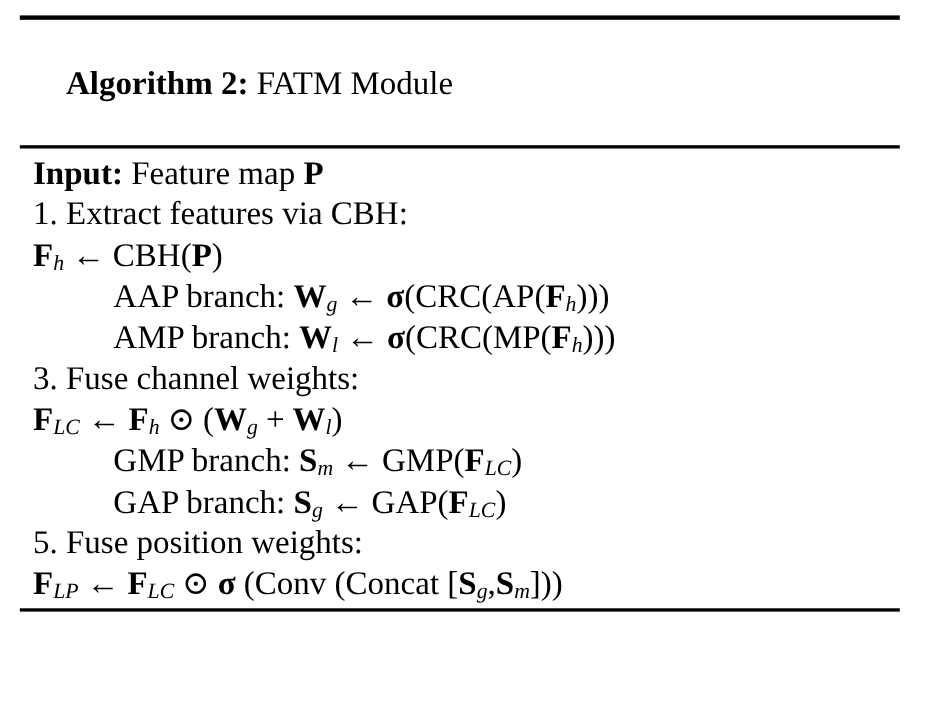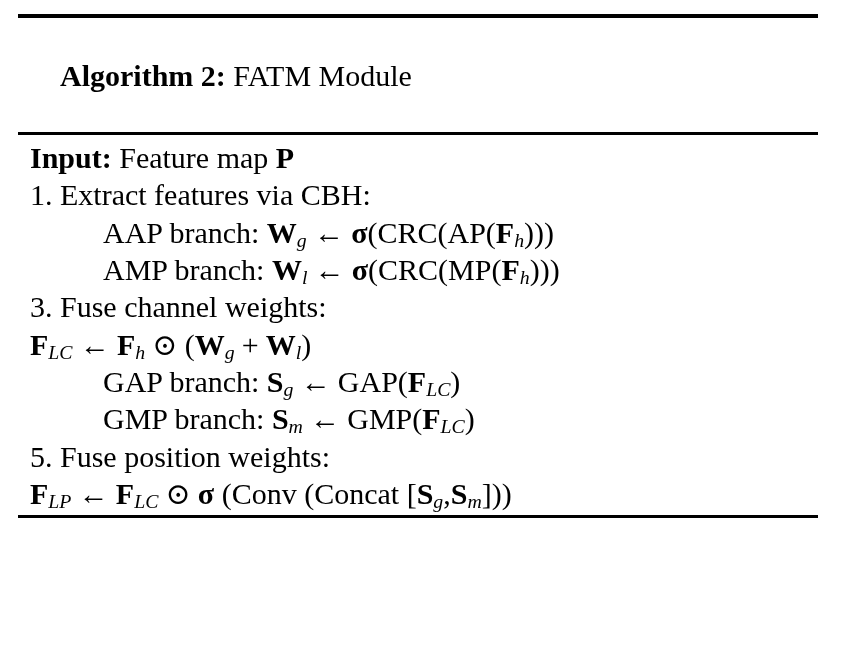--- a/index.html
+++ b/index.html
@@ -49,22 +49,23 @@
 </head>
 <body>
 
 <div class="algo-box">
   <div class="algo-header">
     <span class="label">Algorithm 2:</span><span> FATM Module</span>
   </div>
   <div class="algo-body">
       <div class="line"><span class="sg b">Input:</span><span class="sg t"> Feature map </span><span class="sg v">P</span></div>
       <div class="line"><span class="sg t">1. Extract features via CBH:</span></div>
+      <div class="line"><span class="sg v">F</span><span class="sg sub">h</span><span class="sg op">←</span><span class="sg t">CBH(</span><span class="sg v">P</span><span class="sg t">)</span></div>
       <div class="line indent"><span class="sg t">AAP branch: </span><span class="sg v">W</span><span class="sg sub">g</span><span class="sg op">←</span><span class="sg sig">σ</span><span class="sg t">(CRC(AP(</span><span class="sg v">F</span><span class="sg sub">h</span><span class="sg t">)))</span></div>
       <div class="line indent"><span class="sg t">AMP branch: </span><span class="sg v">W</span><span class="sg sub">l</span><span class="sg op">←</span><span class="sg sig">σ</span><span class="sg t">(CRC(MP(</span><span class="sg v">F</span><span class="sg sub">h</span><span class="sg t">)))</span></div>
       <div class="line"><span class="sg t">3. Fuse channel weights:</span></div>
       <div class="line"><span class="sg v">F</span><span class="sg sub">LC</span><span class="sg op">←</span><span class="sg v">F</span><span class="sg sub">h</span><span class="sg op">⊙</span><span class="sg t">(</span><span class="sg v">W</span><span class="sg sub">g</span><span class="sg op">+</span><span class="sg v">W</span><span class="sg sub">l</span><span class="sg t">)</span></div>
+      <div class="line indent"><span class="sg t">GMP branch: </span><span class="sg v">S</span><span class="sg sub">m</span><span class="sg op">←</span><span class="sg t">GMP(</span><span class="sg v">F</span><span class="sg sub">LC</span><span class="sg t">)</span></div>
       <div class="line indent"><span class="sg t">GAP branch: </span><span class="sg v">S</span><span class="sg sub">g</span><span class="sg op">←</span><span class="sg t">GAP(</span><span class="sg v">F</span><span class="sg sub">LC</span><span class="sg t">)</span></div>
-      <div class="line indent"><span class="sg t">GMP branch: </span><span class="sg v">S</span><span class="sg sub">m</span><span class="sg op">←</span><span class="sg t">GMP(</span><span class="sg v">F</span><span class="sg sub">LC</span><span class="sg t">)</span></div>
       <div class="line"><span class="sg t">5. Fuse position weights:</span></div>
       <div class="line"><span class="sg v">F</span><span class="sg sub">LP</span><span class="sg op">←</span><span class="sg v">F</span><span class="sg sub">LC</span><span class="sg op">⊙</span><span class="sg sig">σ</span><span class="sg t"> (Conv (Concat [</span><span class="sg v">S</span><span class="sg sub">g</span><span class="sg t">,</span><span class="sg v">S</span><span class="sg sub">m</span><span class="sg t">]))</span></div>
     </div>
 </div>
 
 </body></html>

